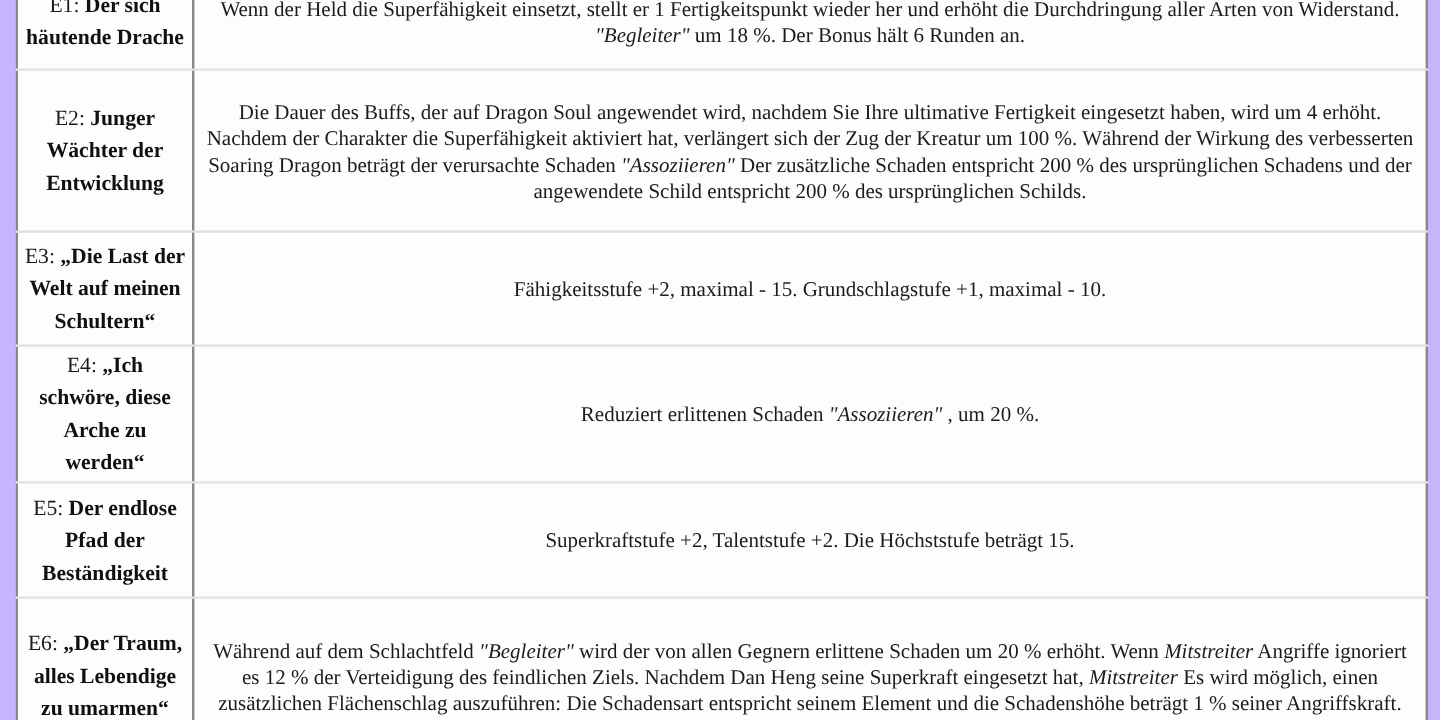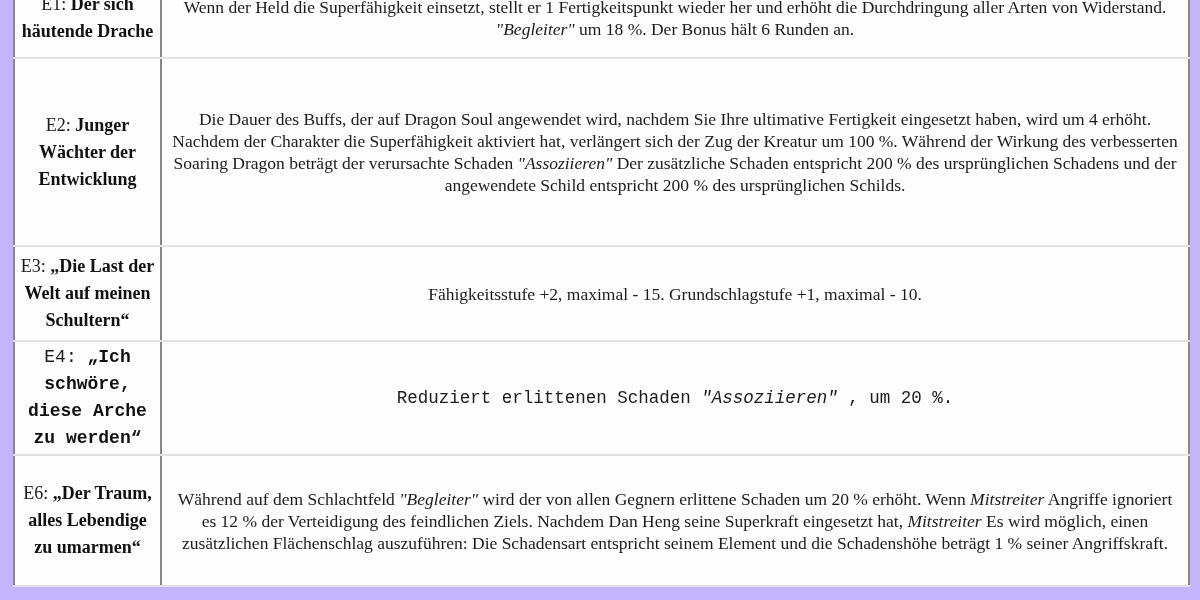--- a/index.html
+++ b/index.html
@@ -32,23 +32,23 @@
   }
   td.label-cell b { font-weight: bold; color: #101010; }
   td.desc-cell {
     font-size: 17.5px; line-height: 22px; padding: 2px 10px;
   }
   td.desc-cell p { margin: 0; }
   td.desc-cell p + p { }
   td.desc-cell i { font-style: italic; }
   
   tr[data-name="table-row-E1"] { height: 81px; }
-  tr[data-name="table-row-E2"] { height: 188px; border-radius: 30px; }
+  tr[data-name="table-row-E2"] { height: 135px; border-radius: 30px; }
   tr[data-name="table-row-E3"] { height: 95px; padding-left: 40px; }
-  tr[data-name="table-row-E4"] { height: 100px; font-family: Liberation Mono, monospace; }
+  tr[data-name="table-row-E4"] { height: 100px; }
   tr[data-name="table-row-E5"] { height: 96px; }
   tr[data-name="table-row-E6"] { height: 131px; }
 </style>
 </head>
 <body>
 
 <div id="screen" data-name="page" style="background: #c4b5fd;">
   <table class="eidolon-table" data-name="eidolon-table">
     <colgroup>
       <col style="width:147px">
@@ -73,20 +73,26 @@
           <td class="desc-cell" data-name="row-description-E3">
             <p data-name="description-paragraph"><span data-name="description-text-segment">Fähigkeitsstufe +2, maximal - 15. Grundschlagstufe +1, maximal - 10.</span></p>
           </td>
         </tr>
         <tr data-name="table-row-E4">
           <td class="label-cell" data-name="row-label-E4"><span data-name="row-label-prefix">E4:</span> <b data-name="row-label-title">„Ich schwöre, diese Arche zu werden“</b></td>
           <td class="desc-cell" data-name="row-description-E4">
             <p data-name="description-paragraph"><span data-name="description-text-segment">Reduziert erlittenen Schaden </span><i data-name="description-italic-segment">"Assoziieren"</i><span data-name="description-text-segment"> , um 20 %.</span></p>
           </td>
         </tr>
+        <tr data-name="table-row-E5">
+          <td class="label-cell" data-name="row-label-E5"><span data-name="row-label-prefix">E5:</span> <b data-name="row-label-title">Der endlose Pfad der Beständigkeit</b></td>
+          <td class="desc-cell" data-name="row-description-E5">
+            <p data-name="description-paragraph"><span data-name="description-text-segment">Superkraftstufe +2, Talentstufe +2. Die Höchststufe beträgt 15.</span></p>
+          </td>
+        </tr>
         <tr data-name="table-row-E6">
           <td class="label-cell" data-name="row-label-E6"><span data-name="row-label-prefix">E6:</span> <b data-name="row-label-title">„Der Traum, alles Lebendige zu umarmen“</b></td>
           <td class="desc-cell" data-name="row-description-E6">
             <p data-name="description-paragraph"><span data-name="description-text-segment">Während auf dem Schlachtfeld </span><i data-name="description-italic-segment">"Begleiter"</i><span data-name="description-text-segment"> wird der von allen Gegnern erlittene Schaden um 20 % erhöht. Wenn </span><i data-name="description-italic-segment">Mitstreiter</i><span data-name="description-text-segment"> Angriffe ignoriert es 12 % der Verteidigung des feindlichen Ziels. Nachdem Dan Heng seine Superkraft eingesetzt hat, </span><i data-name="description-italic-segment">Mitstreiter</i><span data-name="description-text-segment"> Es wird möglich, einen zusätzlichen Flächenschlag auszuführen: Die Schadensart entspricht seinem Element und die Schadenshöhe beträgt 1 % seiner Angriffskraft.</span></p>
           </td>
         </tr>
       </tbody>
   </table>
 </div>
 

